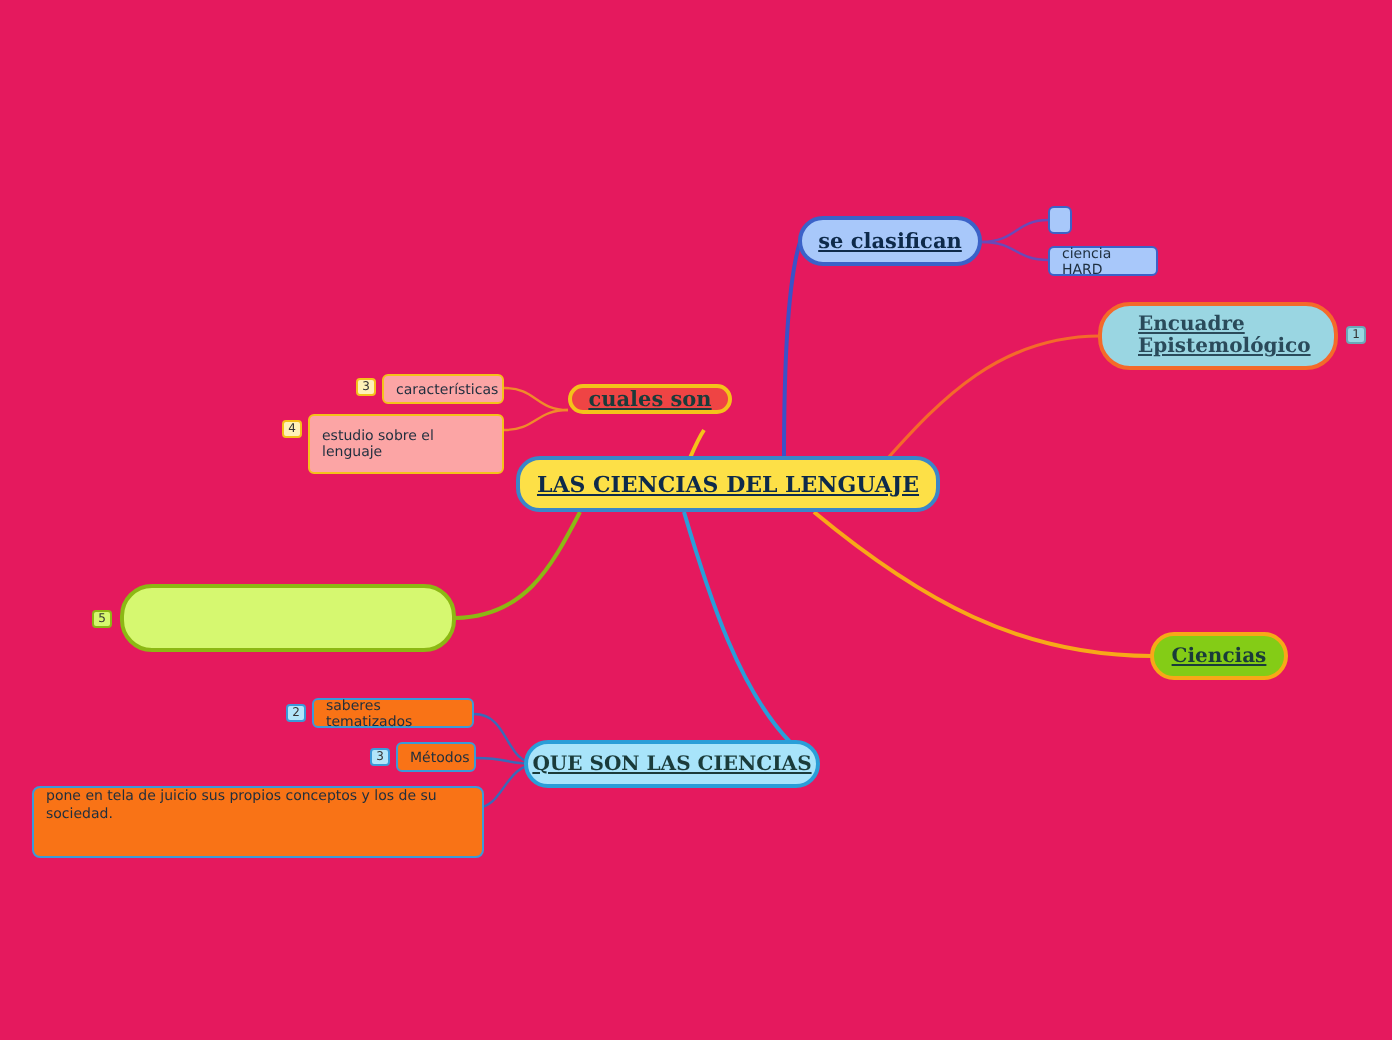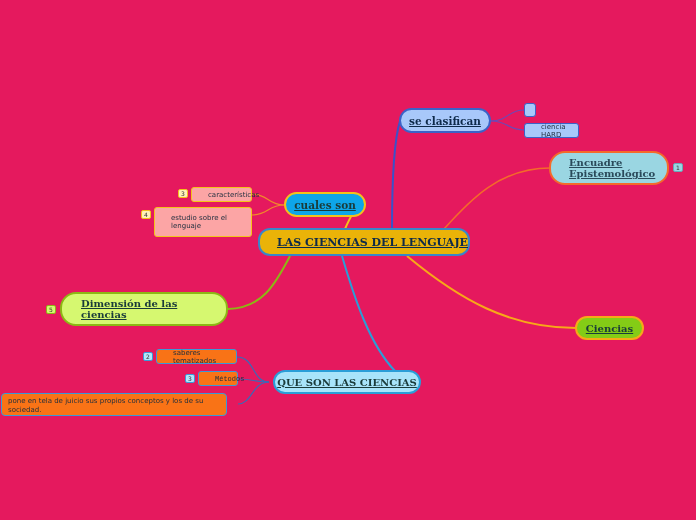--- a/index.html
+++ b/index.html
@@ -9,35 +9,35 @@
       font-family: "DejaVu Sans", sans-serif;
     }
     svg.links { position: absolute; left: 0; top: 0; width: 696px; height: 520px; }
     .node {
       position: absolute; box-sizing: border-box;
       display: flex; align-items: center;
       font-family: "DejaVu Serif", serif; font-weight: bold; color: #1a3b3a; text-decoration: underline;
     }
     .main {
       left: 258px; top: 228px; width: 212px; height: 28px;
-      background: #eab308; border: 2px solid #3a86c8; border-radius: 12px;
-      justify-content: flex-end; font-size: 11px; color: #0e2a4a;
+      background: #fde047; border: 2px solid #3a86c8; border-radius: 12px;
+      justify-content: center; font-size: 11px; color: #0e2a4a;
     }
     .topic { border-radius: 13px; font-size: 10.5px; justify-content: center; }
     .se-clasifican { left: 399px; top: 108px; width: 92px; height: 25px; background: #a8c8fa; border: 2px solid #3b62c8; color: #0e2a4a; }
     .encuadre { left: 549px; top: 151px; width: 120px; height: 34px; background: #9ad6e2; border: 2px solid #f46a2a; justify-content: flex-start; padding-left: 18px; font-size: 10px; line-height: 11px; color: #2a4a5a; border-radius: 16px; }
-    .cuales { left: 284px; top: 192px; width: 82px; height: 25px; background: #0ea5e9; border: 2px solid #f4c21a; }
+    .cuales { left: 284px; top: 192px; width: 82px; height: 15px; background: #ef4444; border: 2px solid #f4c21a; }
     .dimension { left: 60px; top: 292px; width: 168px; height: 34px; background: #d6f870; border: 2px solid #8cb814; justify-content: flex-start; padding-left: 19px; font-size: 10px; line-height: 11px; border-radius: 16px; }
     .ciencias { left: 575px; top: 316px; width: 69px; height: 24px; background: #84cc16; border: 2px solid #f8a818; font-size: 10px; }
-    .que-son { left: 273px; top: 370px; width: 148px; height: 24px; background: #a8e4fa; border: 2px solid #2a9ed8; font-size: 10px; }
+    .que-son { left: 262px; top: 370px; width: 148px; height: 24px; background: #a8e4fa; border: 2px solid #2a9ed8; font-size: 10px; }
 
     .sub {
       position: absolute; box-sizing: border-box;
       font-family: "DejaVu Sans", sans-serif; font-size: 7px; color: #1e2e3e;
-      display: flex; align-items: center; padding: 0 16px;
+      display: flex; align-items: center; padding: 0 6px;
       border-radius: 3px;
     }
     .sub.blue { background: #a8c8fa; border: 1px solid #3b62c8; }
     .sub.yellow { background: #fca5a5; border: 1px solid #f4c21a; }
     .sub.cyan { background: #f97316; border: 1px solid #3a9ad8; }
     .badge {
       position: absolute; box-sizing: border-box;
       width: 10px; height: 9px; border-radius: 2px;
       font-family: "DejaVu Sans", sans-serif; font-size: 6px;
       display: flex; align-items: center; justify-content: center;
@@ -110,41 +110,40 @@
 </div>
 <div class="sub yellow" style="left:154px;top:207px;width:98px;height:30px;">
   <span>estudio sobre el lenguaje</span>
 </div>
 <div class="badge yellow" style="left:141px;top:210px;">
   <span>4</span>
 </div>
 
 <div class="node dimension">
   <div>
-    <div>Dimensión de las ciencias</div>
   </div>
 </div>
 <div class="badge lime" style="left:46px;top:305px;">
   <span>5</span>
 </div>
 
 <div class="node topic ciencias">
   <span>Ciencias</span>
 </div>
 
 <div class="node topic que-son">
   <span>QUE SON LAS CIENCIAS</span>
 </div>
 <div class="sub cyan" style="left:156px;top:349px;width:81px;height:15px;">
   <span>saberes tematizados</span>
 </div>
 <div class="badge cyan" style="left:143px;top:352px;">
   <span>2</span>
 </div>
-<div class="sub cyan" style="left:198px;top:371px;width:40px;height:15px;font-family:Liberation Mono, monospace;">
+<div class="sub cyan" style="left:198px;top:371px;width:40px;height:15px;">
   <span>Métodos</span>
 </div>
 <div class="badge cyan" style="left:185px;top:374px;">
   <span>3</span>
 </div>
-<div class="sub cyan" style="left:1px;top:393px;width:226px;height:23px;align-items:flex-end;line-height:9px;padding:0 6px;border-radius:4px;">
+<div class="sub cyan" style="left:16px;top:393px;width:226px;height:36px;align-items:flex-start;line-height:9px;padding:0 6px;border-radius:4px;">
   <span>pone en tela de juicio sus propios conceptos y los de su sociedad.</span>
 </div>
 
 </body></html>

